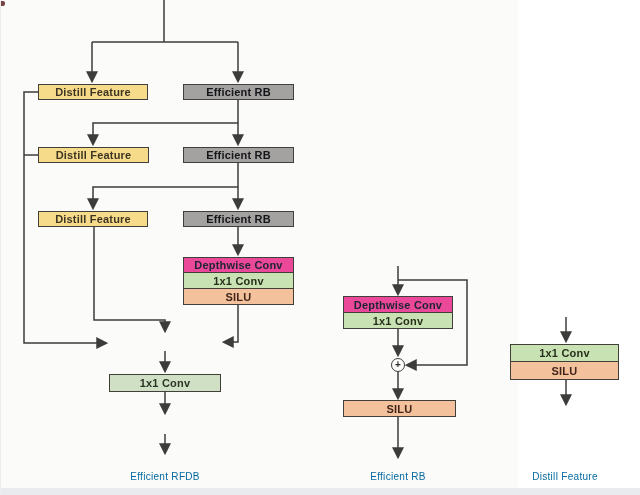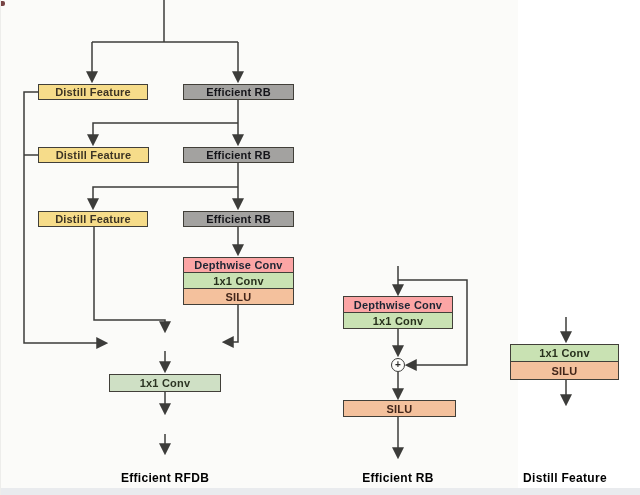--- a/index.html
+++ b/index.html
@@ -20,37 +20,37 @@
     position:absolute;
     box-sizing:border-box;
     border:1px solid #413f39;
     display:flex;align-items:center;justify-content:center;
     font-size:11px;font-weight:600;color:#26261f;
     letter-spacing:.2px;
     white-space:nowrap;
   }
   .yellow{background:#f6dc8a;color:#3d3424;}
   .gray{background:#a3a2a0;color:#15151a;}
-  .blue{background:#fca5a5;color:#1c2533;}
+  .blue{background:#ec4899;color:#1c2533;}
   .green-light{background:#c9e2b3;color:#27301c;}
   .salmon{background:#f4c19d;color:#43261a;}
   .concat{background:#7cc342;color:#1c2a0e;}
   .pale-green{background:#cfe0c5;color:#2c3423;}
   .amber{background:#f4a816;color:#7e3a10;}
   .plus-node{
     position:absolute;
     width:14px;height:14px;border-radius:50%;
     background:#fdfdfb;border:1.5px solid #3c3c3a;
     box-sizing:border-box;
     display:flex;align-items:center;justify-content:center;
     font-size:10px;font-weight:700;color:#2b2b28;line-height:1;
   }
   .caption{
     position:absolute;
-    font-size:12px;font-weight:700;color:#000000;
+    font-size:10px;font-weight:400;color:#0369a1;
     letter-spacing:.3px;
     transform:translateX(-50%);
     white-space:nowrap;
   }
   .corner-dot{
     position:absolute;left:0;top:1px;width:4px;height:5px;
     background:#774444;border-radius:0 2px 2px 0;
   }
   .footer-strip{
     position:absolute;left:0;bottom:0;width:640px;height:7px;

